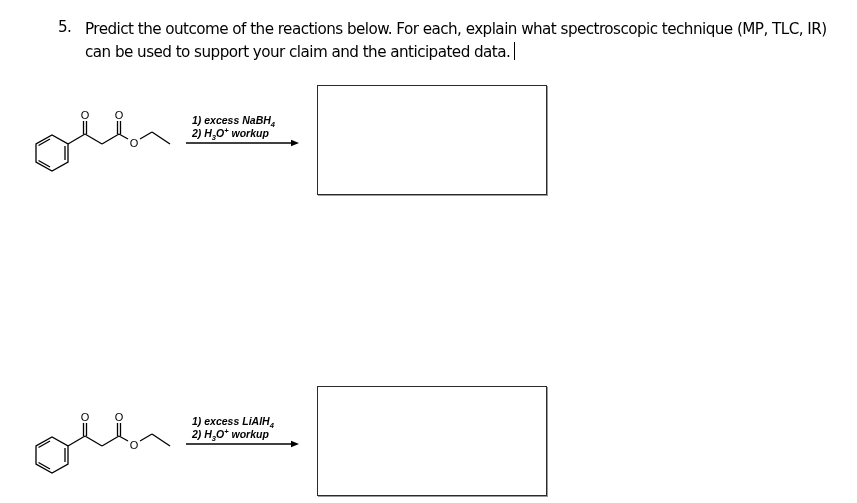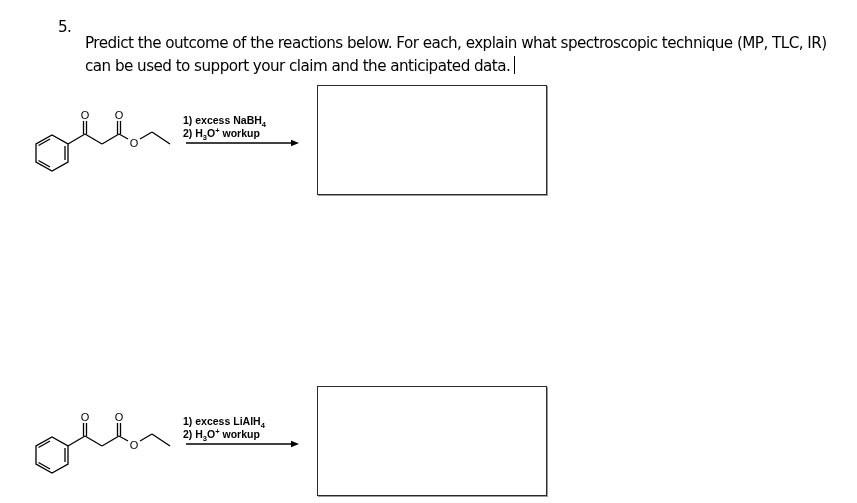--- a/index.html
+++ b/index.html
@@ -2,27 +2,27 @@
 <html><head>
   <meta charset="utf-8">
   <style>
     html, body { margin: 0; padding: 0; background: #ffffff; }
     body { width: 857px; height: 503px; position: relative; overflow: hidden;
            font-family: "Liberation Sans", sans-serif; color: #000; }
     .question { position: absolute; left: 58px; top: 16px; width: 780px;
                 font-family: "DejaVu Sans", sans-serif; font-size: 15.2px; line-height: 23px;
                 letter-spacing: -0.55px; }
     .q-num { position: absolute; left: 0; top: 0; }
-    .q-text { position: absolute; left: 27px; top: 16px; width: 760px; }
+    .q-text { position: absolute; left: 27px; top: 2px; width: 760px; }
     .caret { display: inline-block; width: 1px; height: 18px; background: #000;
              vertical-align: -3px; margin-left: 4px; }
     .reaction { position: absolute; left: 0; width: 857px; height: 120px; }
     .molecule { position: absolute; left: 28px; }
-    .conditions { position: absolute; left: 183px; font-family: "Liberation Sans", sans-serif;
-                  font-weight: bold; font-size: 10.5px; line-height: 13px; }
+    .conditions { position: absolute; left: 192px; font-family: "Liberation Sans", sans-serif;
+                  font-weight: bold; font-size: 10.5px; line-height: 13px; font-style: italic; }
     .conditions sub, .conditions sup { font-size: 7.5px; line-height: 0; }
     .arrow { position: absolute; left: 186px; width: 113px; height: 8px; }
     .answer-box { position: absolute; left: 317px; width: 228px; height: 108px;
                   border: 1.5px solid #2b2b2b; box-shadow: 1px 1px 0 #9a9a9a; background: #fff; }
   </style>
 </head>
 <body>
 
 <div class="question">
   <span class="q-num">5.</span>

